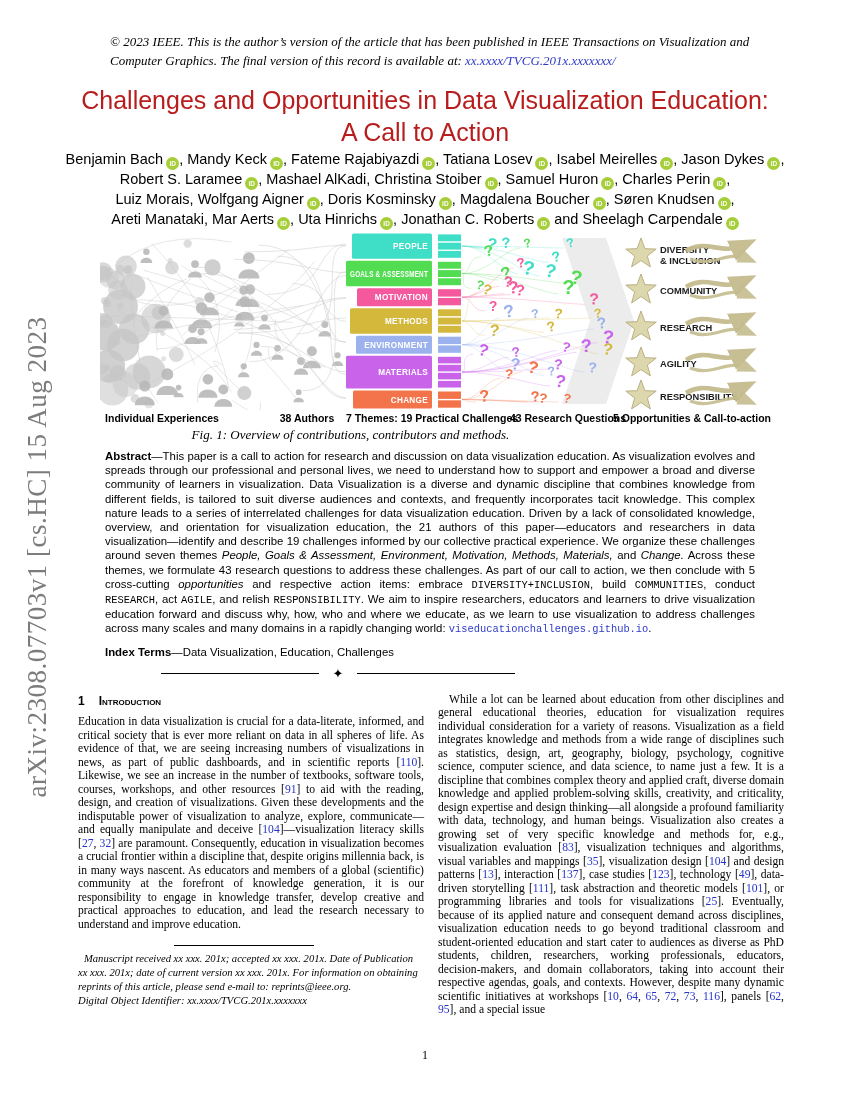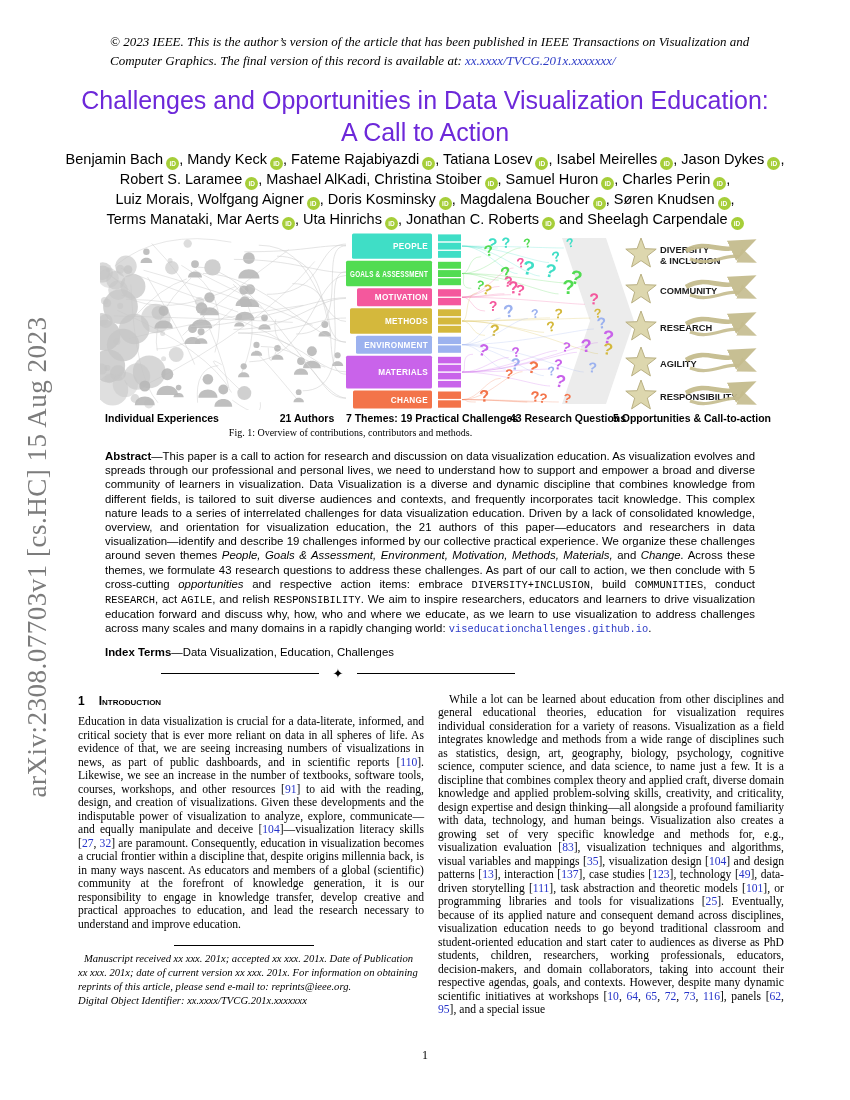--- a/index.html
+++ b/index.html
@@ -7,34 +7,34 @@
         font-family:"Liberation Serif",serif;color:#000;}
   
   .arxiv{position:absolute;top:557px;left:37px;transform:translate(-50%,-50%) rotate(-90deg);
          white-space:nowrap;font-family:"Liberation Serif",serif;font-size:27px;color:#7c7c7c;letter-spacing:0.5px;}
   
   .copyright{position:absolute;top:33px;left:110px;width:648px;font-style:italic;
              font-size:13px;line-height:1.45;font-family:"Liberation Serif",serif;}
   .copyright .lnk{color:#2d3bc6;text-align:right;}
   
   .title{position:absolute;top:84px;left:70px;width:710px;text-align:center;
-         font-family:"Liberation Sans",sans-serif;font-size:25px;line-height:1.28;color:#6d28d9;}
+         font-family:"Liberation Sans",sans-serif;font-size:25px;line-height:1.28;color:#b91c1c;}
   
   .authors{position:absolute;top:150px;left:55px;width:740px;text-align:center;
            font-family:"Liberation Sans",sans-serif;font-size:14.5px;line-height:19px;}
   .orcid{display:inline-flex;align-items:center;justify-content:center;width:13px;height:13px;
          border-radius:50%;background:#a6ce39;color:#fff;font-size:6.5px;font-weight:bold;
          margin-left:3px;vertical-align:-2px;font-family:"Liberation Sans",sans-serif;}
   
   .figwrap{position:absolute;top:232px;left:100px;width:660px;height:178px;}
   .figfooter{position:absolute;top:412px;left:100px;width:660px;height:14px;
              font-family:"Liberation Sans",sans-serif;font-weight:bold;font-size:10.5px;}
   .figfooter span{position:absolute;transform:translateX(-50%);white-space:nowrap;}
   .figcaption{position:absolute;top:427px;left:0;width:701px;text-align:center;
-              font-size:10px;font-family:"Liberation Serif",serif;}
+              font-size:13px;font-family:"Liberation Serif",serif;font-style:italic;}
   
   .flow{position:absolute;top:449px;left:0;width:676px;}
   .abstract{margin:0 95px 0 105px;width:650px;font-family:"Liberation Sans",sans-serif;
             font-size:11.4px;line-height:14.2px;text-align:justify;}
   .indexterms{margin:8px 95px 0 105px;width:650px;font-family:"Liberation Sans",sans-serif;
               font-size:11.4px;line-height:14.2px;}
   .run-b{font-weight:bold;}
   .run-i{font-style:italic;}
   .run-m{font-family:"Liberation Mono",monospace;font-size:10.4px;}
   .run-l{font-family:"Liberation Mono",monospace;font-size:10.4px;color:#2d3bc6;}
@@ -67,21 +67,21 @@
 
   <div class="title">
     <div>Challenges and Opportunities in Data Visualization Education:</div>
     <div>A Call to Action</div>
   </div>
 
   <div class="authors">
       <div class="author-line"><span>Benjamin Bach</span><span class="orcid">iD</span><span>, </span><span>Mandy Keck</span><span class="orcid">iD</span><span>, </span><span>Fateme Rajabiyazdi</span><span class="orcid">iD</span><span>, </span><span>Tatiana Losev</span><span class="orcid">iD</span><span>, </span><span>Isabel Meirelles</span><span class="orcid">iD</span><span>, </span><span>Jason Dykes</span><span class="orcid">iD</span><span>,</span></div>
       <div class="author-line"><span>Robert S. Laramee</span><span class="orcid">iD</span><span>, </span><span>Mashael AlKadi</span><span>, </span><span>Christina Stoiber</span><span class="orcid">iD</span><span>, </span><span>Samuel Huron</span><span class="orcid">iD</span><span>, </span><span>Charles Perin</span><span class="orcid">iD</span><span>,</span></div>
       <div class="author-line"><span>Luiz Morais</span><span>, </span><span>Wolfgang Aigner</span><span class="orcid">iD</span><span>, </span><span>Doris Kosminsky</span><span class="orcid">iD</span><span>, </span><span>Magdalena Boucher</span><span class="orcid">iD</span><span>, </span><span>Søren Knudsen</span><span class="orcid">iD</span><span>,</span></div>
-      <div class="author-line"><span>Terms Manataki</span><span>, </span><span>Mar Aerts</span><span class="orcid">iD</span><span>, </span><span>Uta Hinrichs</span><span class="orcid">iD</span><span>, </span><span>Jonathan C. Roberts</span><span class="orcid">iD</span><span> and </span><span>Sheelagh Carpendale</span><span class="orcid">iD</span></div>
+      <div class="author-line"><span>Areti Manataki</span><span>, </span><span>Mar Aerts</span><span class="orcid">iD</span><span>, </span><span>Uta Hinrichs</span><span class="orcid">iD</span><span>, </span><span>Jonathan C. Roberts</span><span class="orcid">iD</span><span> and </span><span>Sheelagh Carpendale</span><span class="orcid">iD</span></div>
     </div>
 
   <div class="figwrap">
     <svg id="figsvg" width="660" height="178" viewBox="0 0 660 178">
         <defs>
           <marker id="ah" markerWidth="7" markerHeight="7" refX="3" refY="2.4" orient="auto">
             <path d="M0,0 L6,2.4 L0,4.8 Z" fill="#c5bc8e"></path>
           </marker>
         </defs>
         <polygon points="462,6 506,6 534,89 506,172 462,172 490,89" fill="#ececec"></polygon>
@@ -410,21 +410,21 @@
         <path d="M 586,128 C 608,115 620,133 644,122" stroke="#c5bc8e" stroke-width="4.6" fill="none" marker-end="url(#ah)" opacity="0.95"></path>
         <path d="M 590,136 C 613,145 626,127 648,136" stroke="#c5bc8e" stroke-width="3.2" fill="none" marker-end="url(#ah)" opacity="0.9"></path>
         <path d="M541.0,148.0L544.9,158.7L556.2,159.1L547.3,166.0L550.4,176.9L541.0,170.6L531.6,176.9L534.7,166.0L525.8,159.1L537.1,158.7Z" fill="#ddd7ae" stroke="#b9b083" stroke-width="1"></path>
         <text x="560" y="167.5" font-size="9.3" font-weight="700" fill="#1c1c1c">RESPONSIBILITY</text>
         <path d="M 586,161 C 608,148 620,166 644,155" stroke="#c5bc8e" stroke-width="4.6" fill="none" marker-end="url(#ah)" opacity="0.95"></path>
         <path d="M 590,169 C 613,178 626,160 648,169" stroke="#c5bc8e" stroke-width="3.2" fill="none" marker-end="url(#ah)" opacity="0.9"></path>
       </svg>
   </div>
   <div class="figfooter">
       <span style="left: 62px;">Individual Experiences</span>
-      <span style="left: 207px;">21 Authors</span>
+      <span style="left: 207px;">38 Authors</span>
       <span style="left: 332px;">7 Themes: 19 Practical Challenges</span>
       <span style="left: 468px;">43 Research Questions</span>
       <span style="left: 592px;">5 Opportunities &amp; Call-to-action</span>
     </div>
   <div class="figcaption">Fig. 1: Overview of contributions, contributors and methods.</div>
 
   <div class="flow">
     <div class="abstract"><span class="run-b">Abstract</span><span>—This paper is a call to action for research and discussion on data visualization education. As visualization evolves and spreads through our professional and personal lives, we need to understand how to support and empower a broad and diverse community of learners in visualization. Data Visualization is a diverse and dynamic discipline that combines knowledge from different fields, is tailored to suit diverse audiences and contexts, and frequently incorporates tacit knowledge. This complex nature leads to a series of interrelated challenges for data visualization education. Driven by a lack of consolidated knowledge, overview, and orientation for visualization education, the 21 authors of this paper—educators and researchers in data visualization—identify and describe 19 challenges informed by our collective practical experience. We organize these challenges around seven themes </span><span class="run-i">People, Goals &amp; Assessment, Environment, Motivation, Methods, Materials,</span><span> and </span><span class="run-i">Change.</span><span> Across these themes, we formulate 43 research questions to address these challenges. As part of our call to action, we then conclude with 5 cross-cutting </span><span class="run-i">opportunities</span><span> and respective action items: embrace </span><span class="run-m">DIVERSITY+INCLUSION</span><span>, build </span><span class="run-m">COMMUNITIES</span><span>, conduct </span><span class="run-m">RESEARCH</span><span>, act </span><span class="run-m">AGILE</span><span>, and relish </span><span class="run-m">RESPONSIBILITY</span><span>. We aim to inspire researchers, educators and learners to drive visualization education forward and discuss why, how, who and where we educate, as we learn to use visualization to address challenges across many scales and many domains in a rapidly changing world: </span><span class="run-l">viseducationchallenges.github.io</span><span>.</span></div>
     <div class="indexterms"><span class="run-b">Index Terms</span><span>—Data Visualization, Education, Challenges</span></div>
     <div class="divider">

